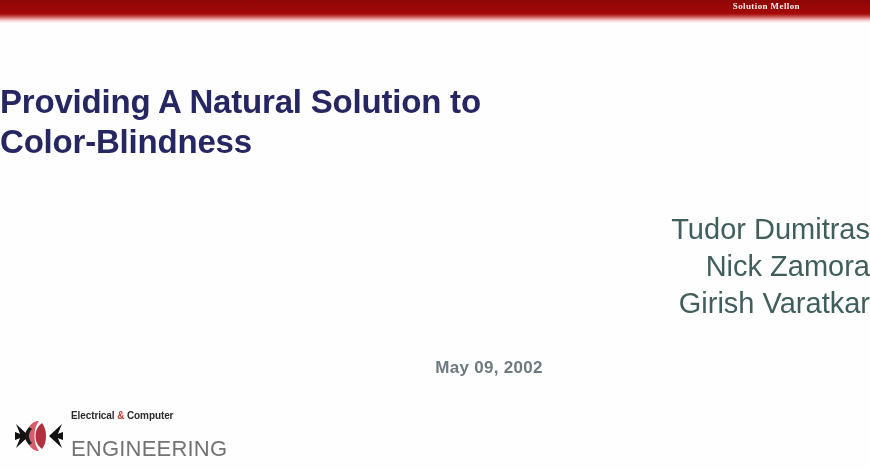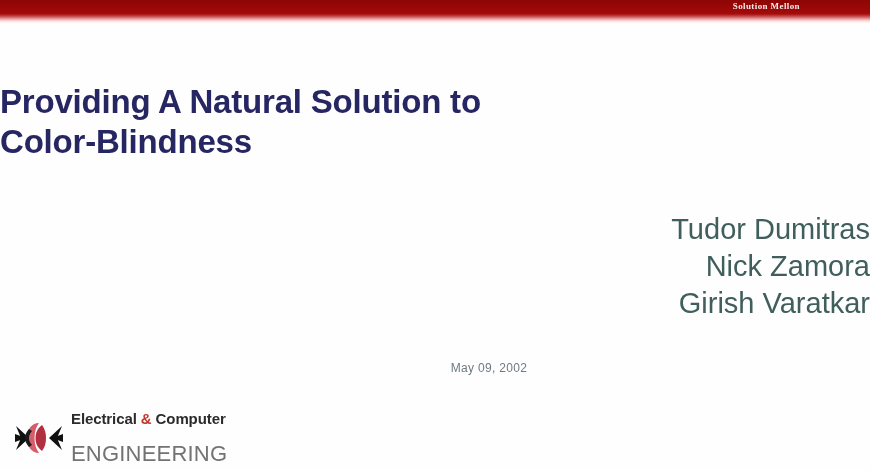--- a/index.html
+++ b/index.html
@@ -91,22 +91,22 @@
     left: 0;
     top: 358px;
     width: 870px;
     text-align: center;
     padding-right: 0;
   }
   .date-text {
     display: inline-block;
     margin-left: 108px;
     font-family: "Liberation Sans", sans-serif;
-    font-size: 12px;
-    font-weight: normal;
+    font-size: 17px;
+    font-weight: bold;
     color: #6d7a80;
     letter-spacing: 0.3px;
     white-space: nowrap;
   }
 
   
   .logo {
     position: absolute;
     left: 14px;
     top: 411px;
@@ -121,21 +121,21 @@
     display: block;
   }
   .logo-text {
     display: flex;
     flex-direction: column;
     justify-content: center;
     line-height: 1;
   }
   .logo-top {
     font-family: "Liberation Sans", sans-serif;
-    font-size: 15px;
+    font-size: 10px;
     font-weight: bold;
     color: #2b2b2b;
     letter-spacing: -0.1px;
     white-space: nowrap;
     margin-bottom: 17px;
   }
   .logo-amp {
     color: #c0392b;
     font-weight: bold;
   }

